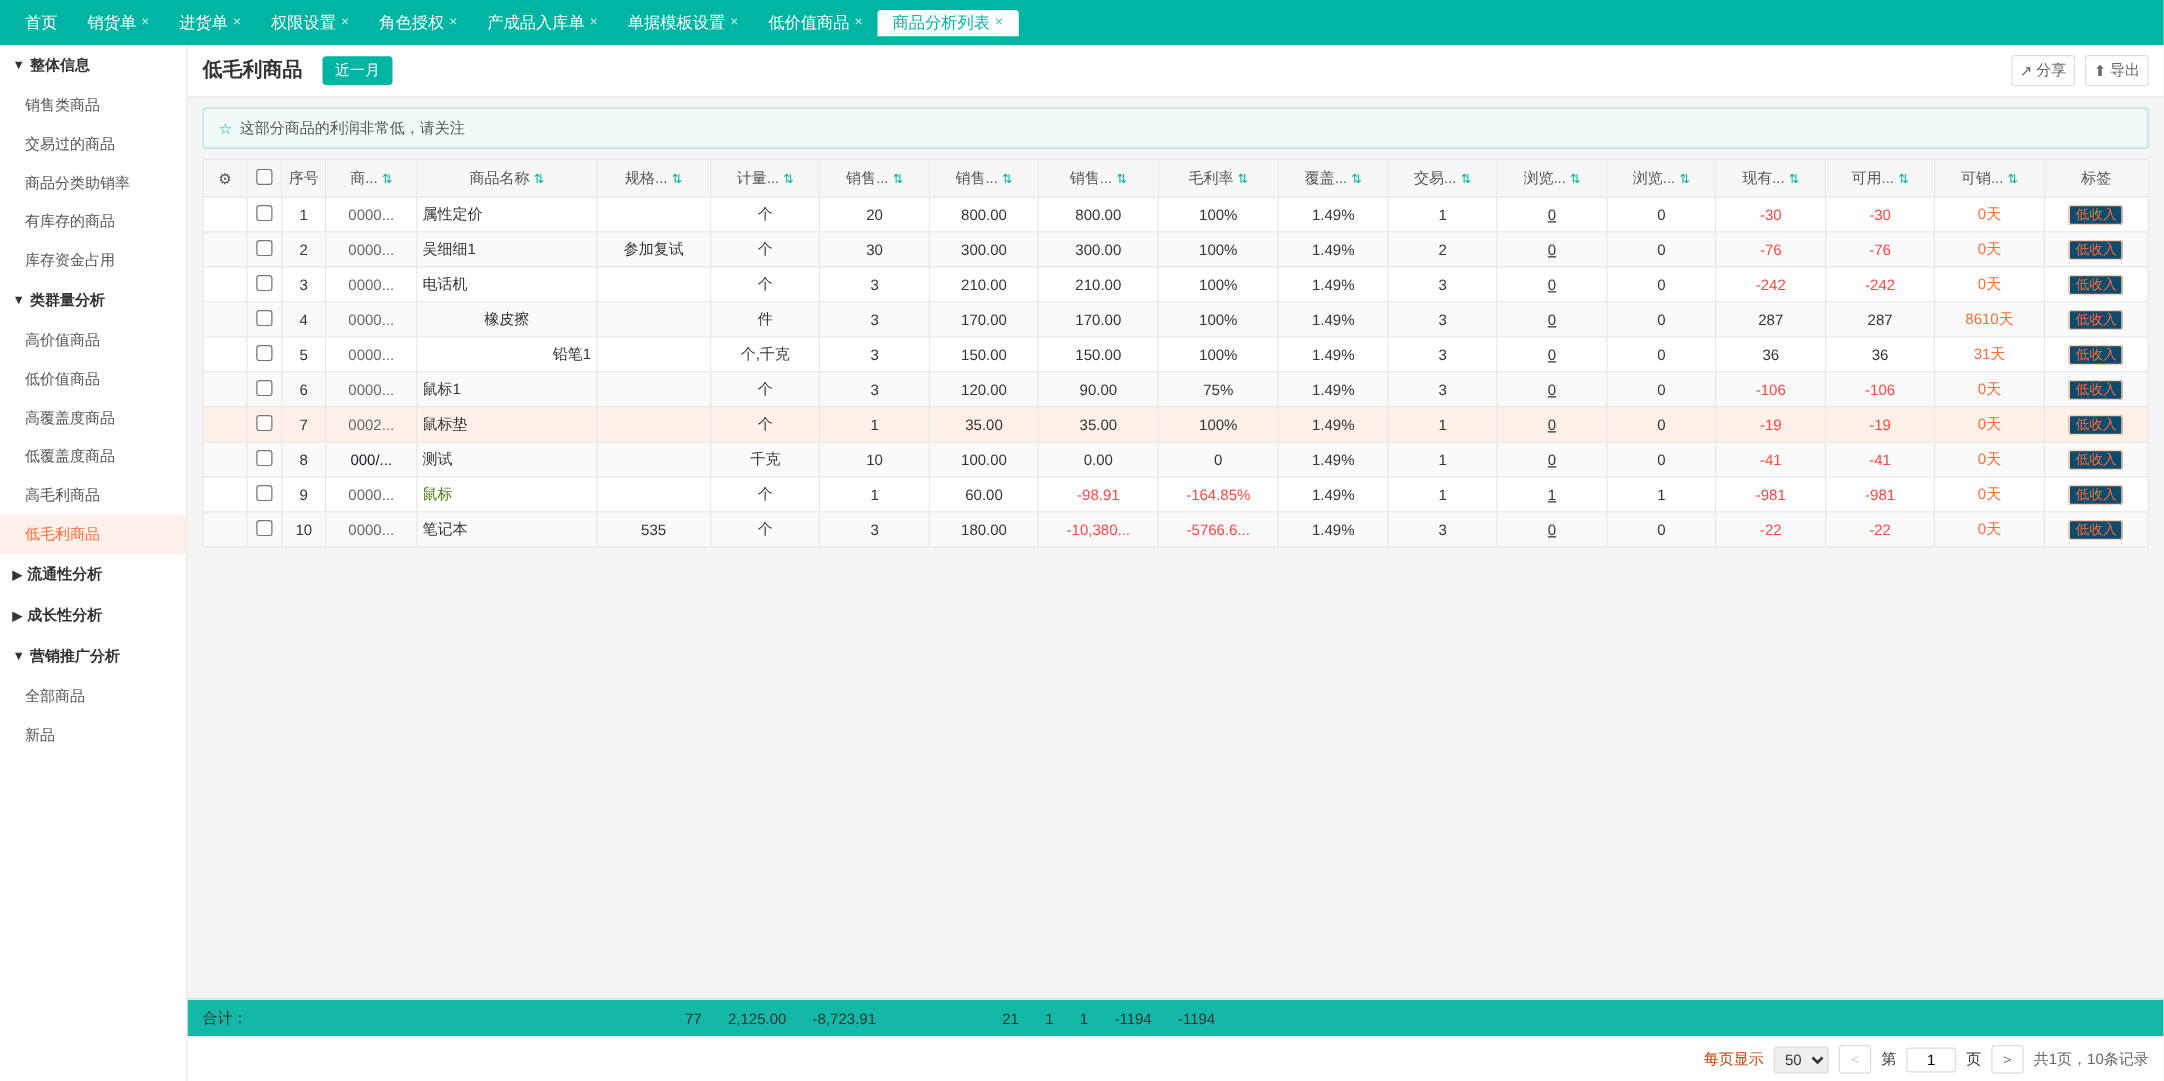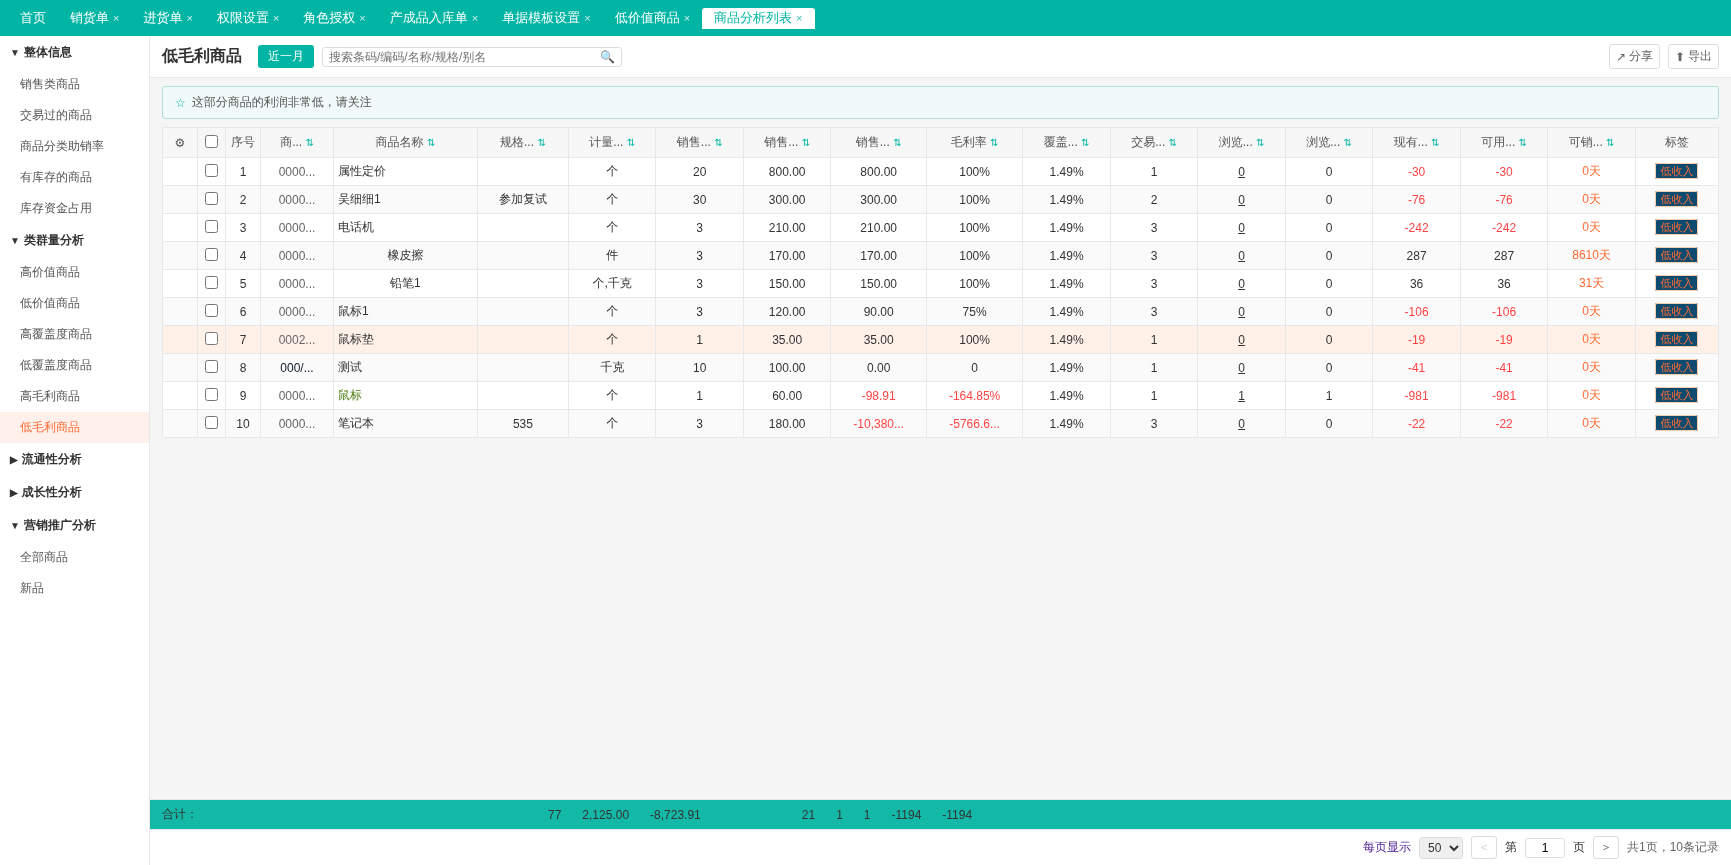--- a/index.html
+++ b/index.html
@@ -136,21 +136,21 @@
       font-size: 12px;
     }
     .footer-values { display: flex; gap: 21px; margin-left: 10px; }
 
     
     .pagination-bar {
       background: #fff; border-top: 1px solid #e8e8e8;
       padding: 6px 12px; display: flex; align-items: center;
       justify-content: flex-end; gap: 8px; font-size: 12px;
     }
-    .page-size-label { color: #4c1d95; }
+    .page-size-label { color: #c2410c; }
     .page-size-select {
       border: 1px solid #ddd; border-radius: 3px; padding: 2px 4px;
       font-size: 12px; color: #333;
     }
     .page-btn {
       border: 1px solid #ddd; background: #fff; padding: 2px 6px;
       border-radius: 3px; cursor: pointer; color: #666; font-size: 12px;
     }
     .page-btn:disabled { color: #ccc; cursor: not-allowed; }
     .page-input {
@@ -243,24 +243,20 @@
     </div>
     <div class="sidebar-item">全部商品</div>
     <div class="sidebar-item">新品</div>
   </div>
 
   <div class="content">
 
     <div class="toolbar">
       <span class="page-title">低毛利商品</span>
       <button class="time-filter-btn">近一月</button>
-      <div class="search-box">
-        <input type="text" placeholder="搜索条码/编码/名称/规格/别名" style="">
-        <span class="search-icon">🔍</span>
-      </div>
       <div class="toolbar-right">
         <button class="toolbar-btn">
           <span>↗</span>
           <span>分享</span>
         </button>
         <button class="toolbar-btn">
           <span>⬆</span>
           <span>导出</span>
         </button>
       </div>
@@ -431,21 +427,21 @@
       <td class="">287</td>
       <td class="">287</td>
       <td class=" text-orange">8610天</td>
       <td><span class="tag-low-income">低收入</span></td>
     </tr>
             <tr>
       <td></td>
       <td><input type="checkbox" style=""></td>
       <td>5</td>
       <td style="color:#666">0000...</td>
-      <td style="text-align:center;color:#333">铅笔1</td>
+      <td style="text-align:right;color:#333">铅笔1</td>
       <td></td>
       <td>个,千克</td>
       <td>3</td>
       <td>150.00</td>
       <td class="">150.00</td>
       <td class="">100%</td>
       <td>1.49%</td>
       <td>3</td>
       <td><span class="link-underline">0</span></td>
       <td>0</td>

